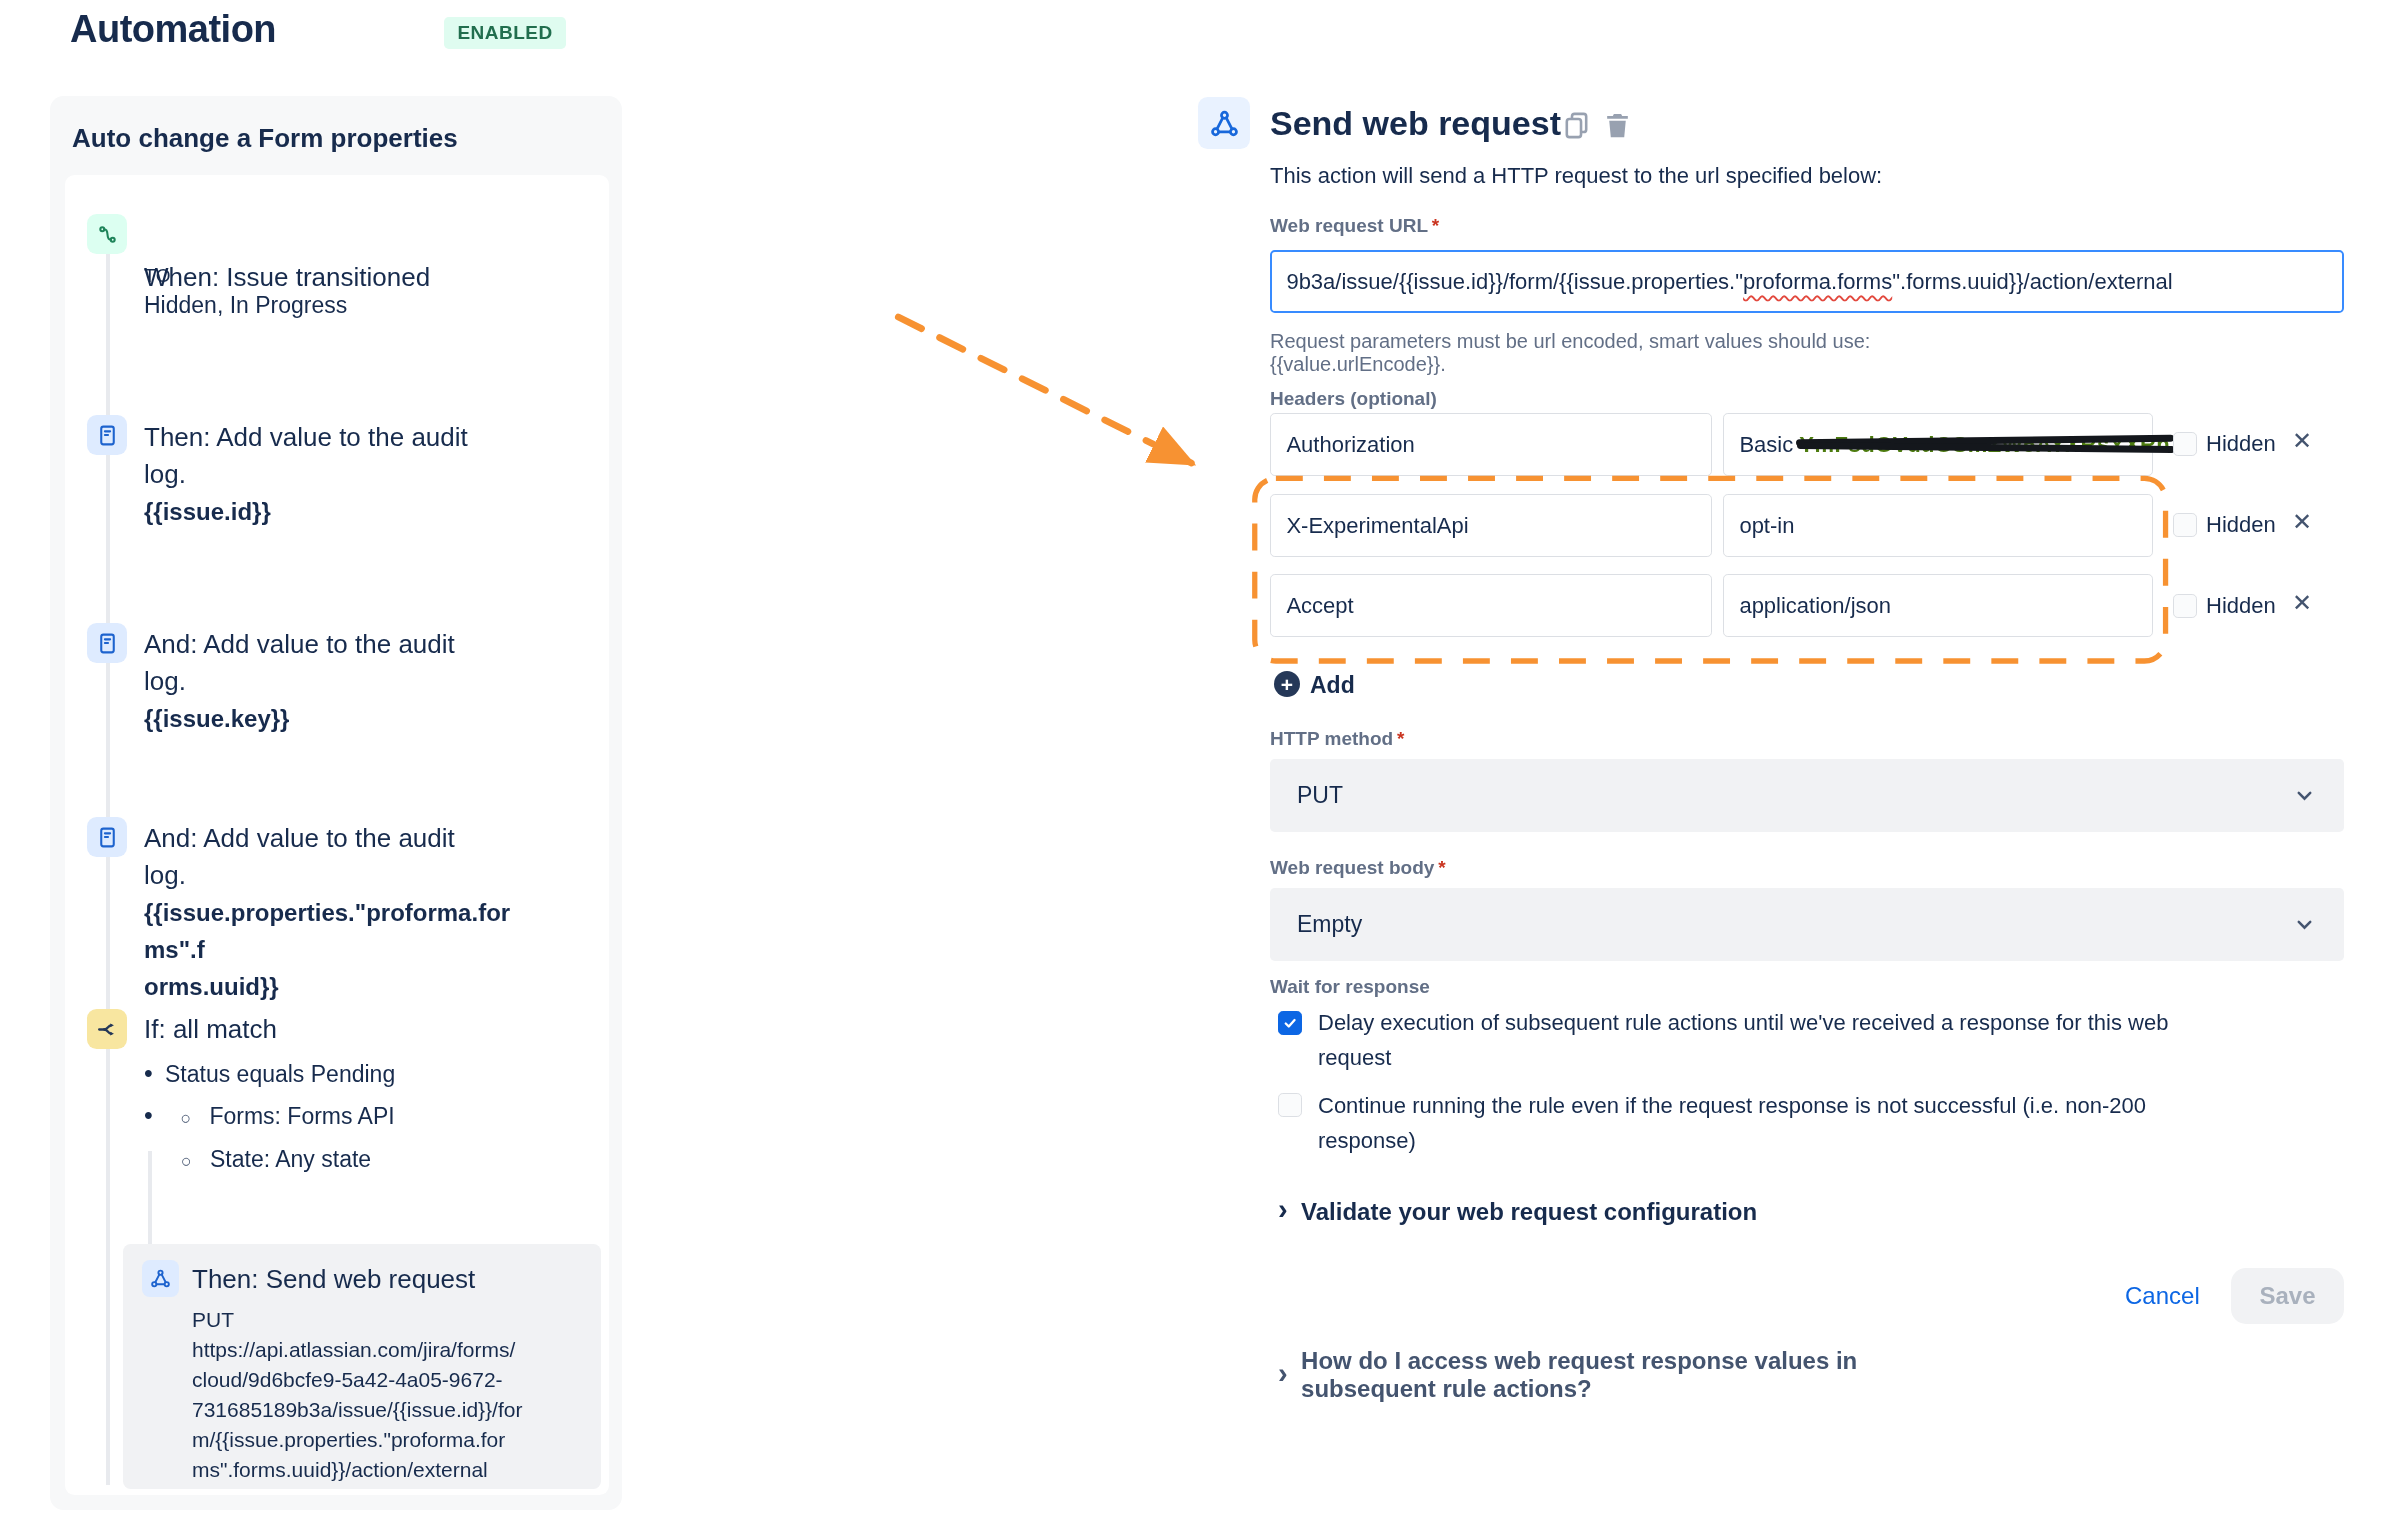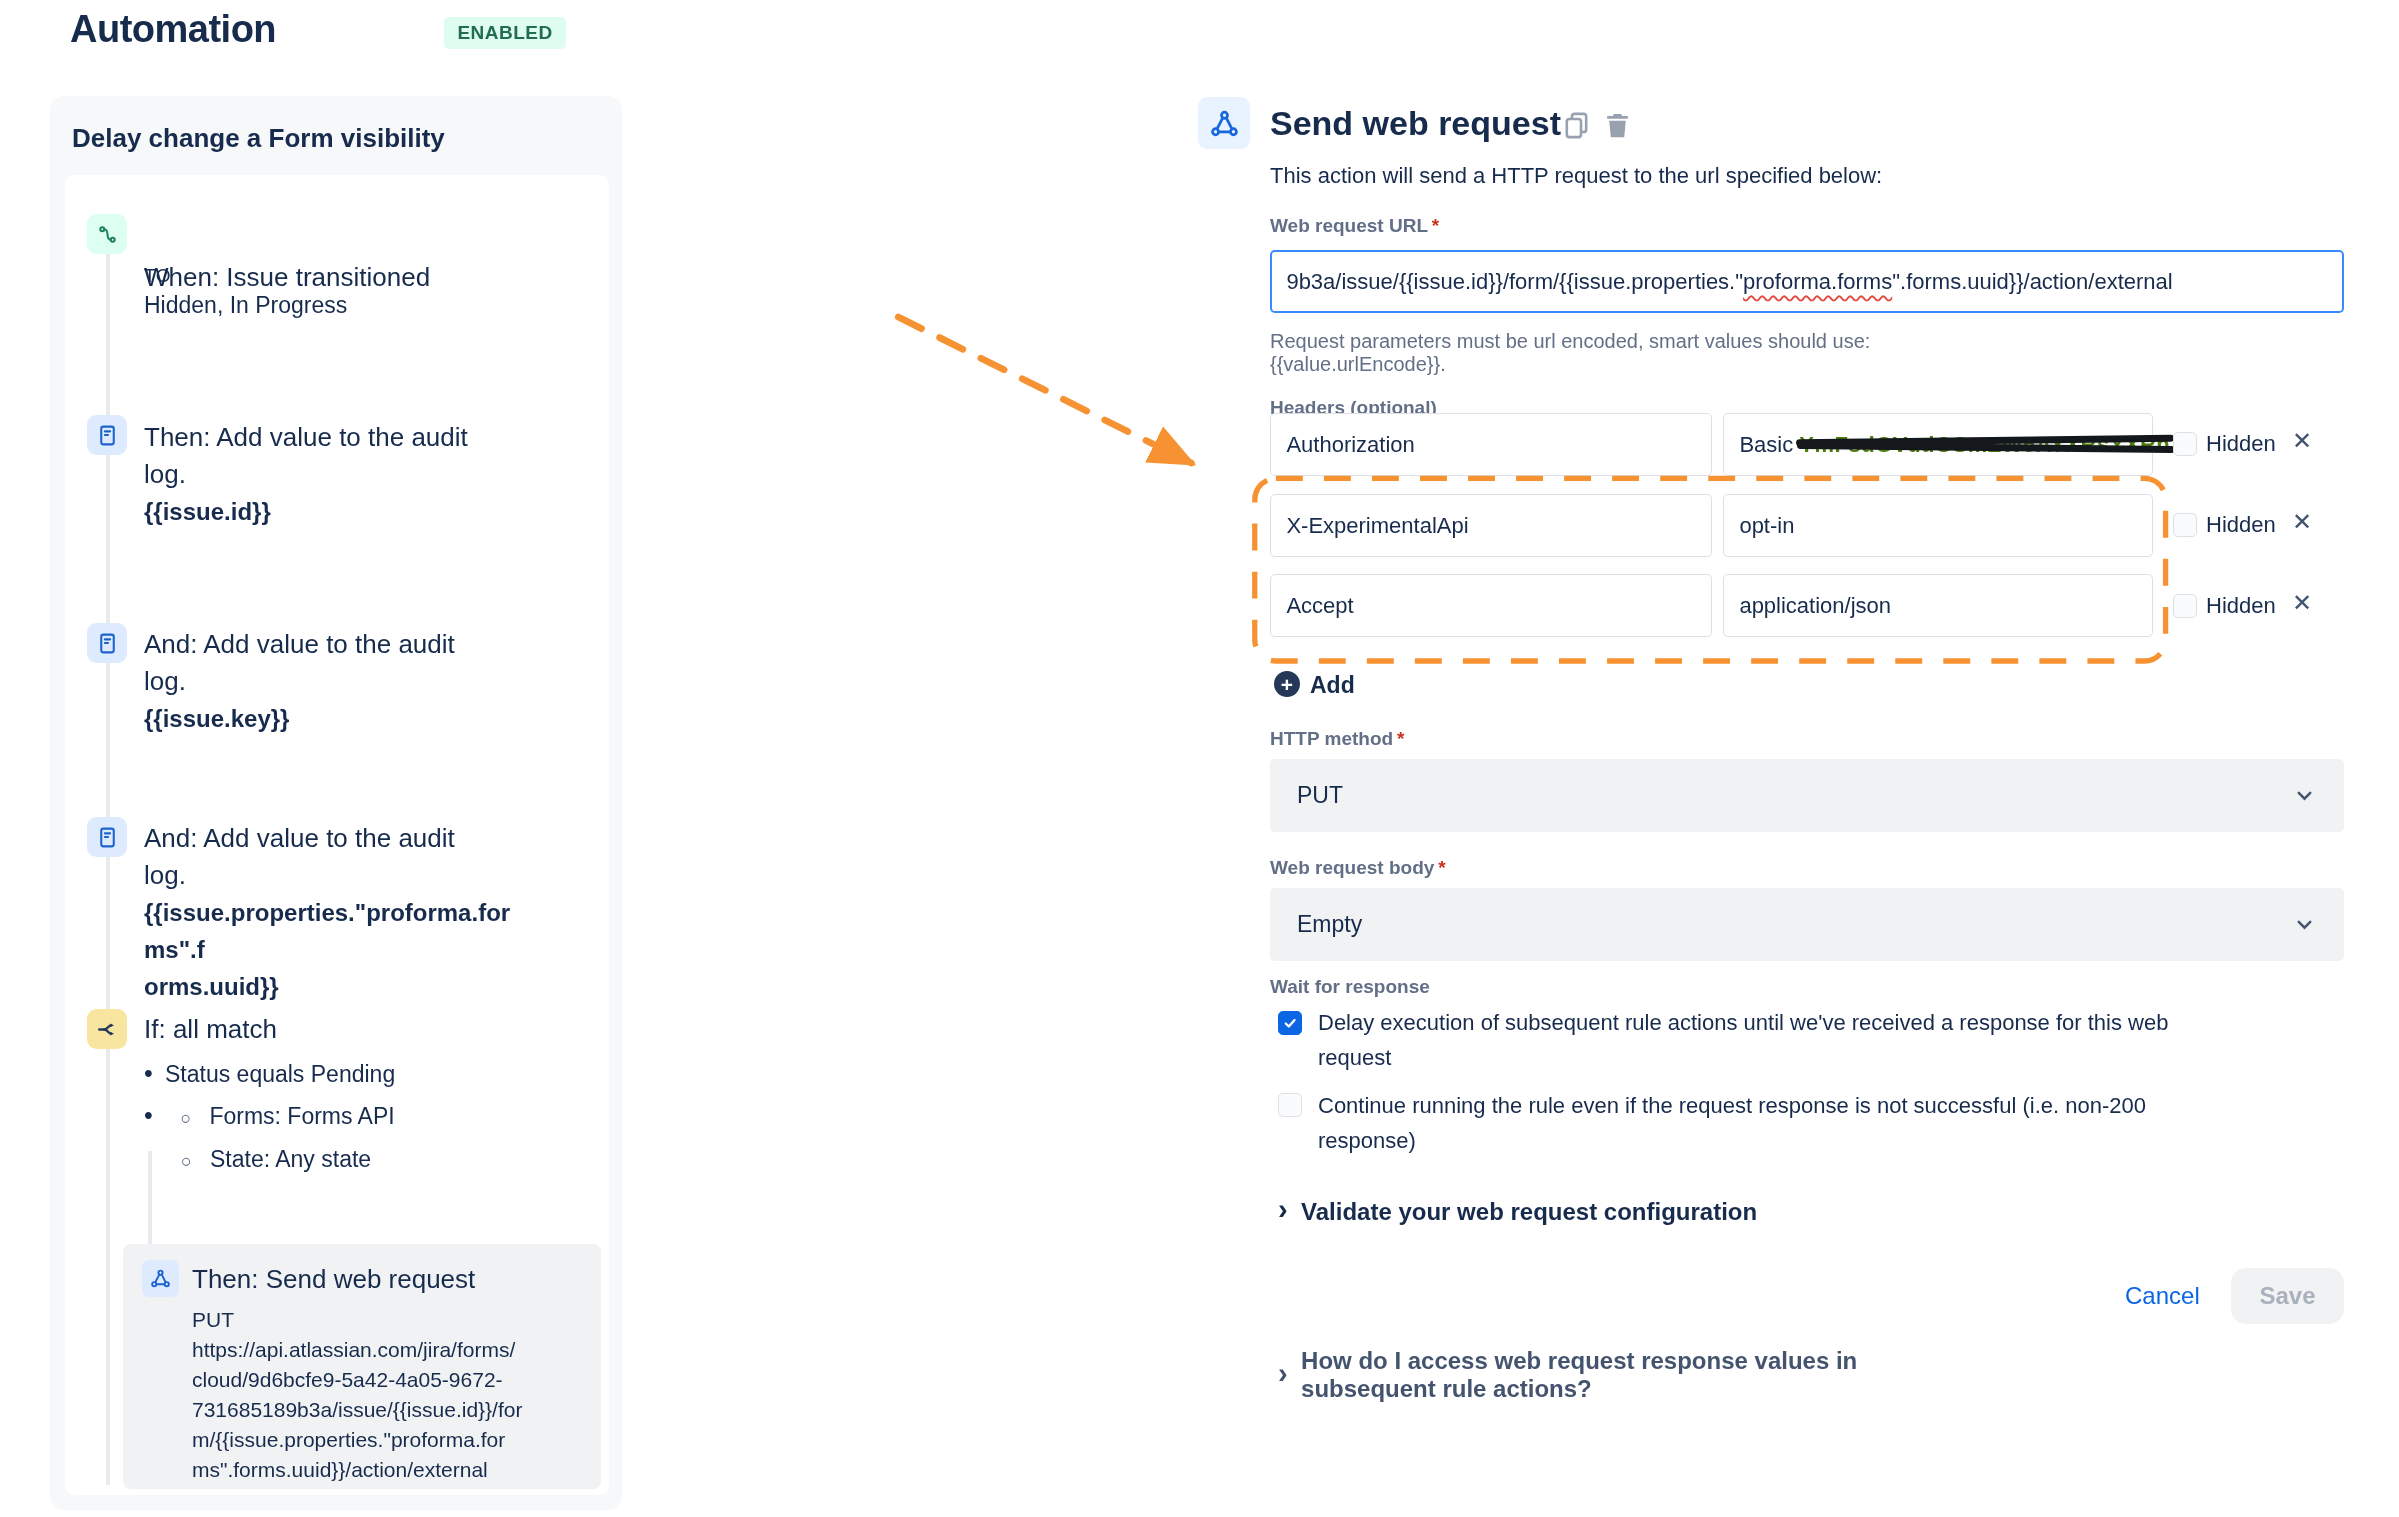--- a/index.html
+++ b/index.html
@@ -86,21 +86,21 @@
 </style>
 </head>
 <body>
 
 <div id="stage">
 
   <div class="abs page-title">Automation</div>
   <div class="abs badge">ENABLED</div>
 
   <div class="abs rule-panel"></div>
-  <div class="abs rule-title">Delay change a Form visibility</div>
+  <div class="abs rule-title">Auto change a Form properties</div>
   <div class="abs rule-card"></div>
 
   <div class="abs vline" style="left:106px;top:235px;height:1250px;"></div>
   <div class="abs vline" style="left:148px;top:1151px;height:334px;"></div>
 
   <div class="abs step-icon ic-green" style="left:87px;top:214px;">
     <svg viewBox="0 0 24 24" fill="none" stroke="currentColor" stroke-width="2" stroke-linecap="round">
       <circle cx="7" cy="7" r="1.9"></circle>
         <circle cx="17" cy="17" r="1.9"></circle>
       <path d="M8.9 7 C14.5 7 9.5 17 15.1 17"></path>
@@ -216,21 +216,21 @@
   <div class="abs f-label" style="left:1270px;top:215px;">
     <span>Web request URL</span><span class="req">*</span>
   </div>
   <div class="abs url-input">
     <span>9b3a/issue/{{issue.id}}/form/{{issue.properties."</span>
       <span class="squiggle">proforma.forms</span>
       <span>".forms.uuid}}/action/external</span>
   </div>
   <div class="abs help-txt">Request parameters must be url encoded, smart values should use: {{value.urlEncode}}.</div>
 
-  <div class="abs f-label" style="left:1270px;top:397px;">Headers (optional)</div>
+  <div class="abs f-label" style="left:1270px;top:388px;">Headers (optional)</div>
 
   <div class="abs hfield hkey" style="top:413px;">Authorization</div>
   <div class="abs hfield hval" style="top:413px;">
     <span>Basic </span>&nbsp;<span class="redacted">YmFsdGVudGSmZW5AYXRsYXRn</span>
   </div>
   <span class="abs cb" style="left:2173px;top:432px;"></span>
   <span class="abs hid-label" style="left:2206px;top:431px;">Hidden</span>
   <span class="abs xbtn" style="left:2292px;top:429px;">✕</span>
 
   <div class="abs hfield hkey" style="top:494px;">X-ExperimentalApi</div>

